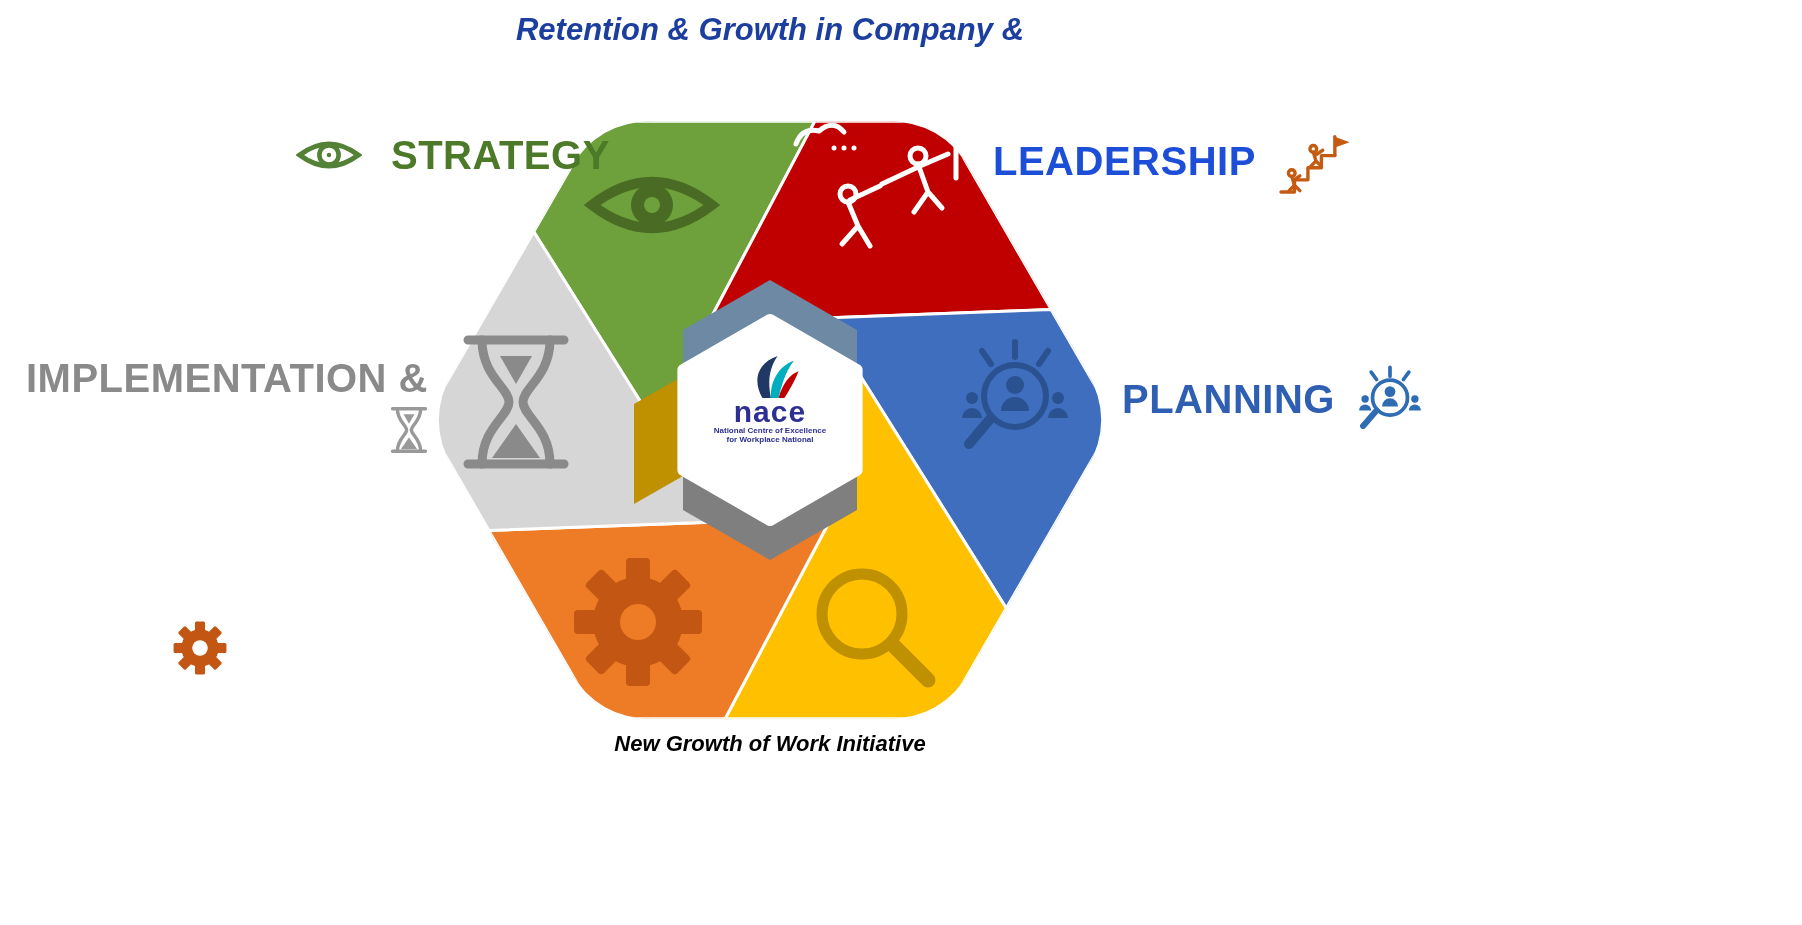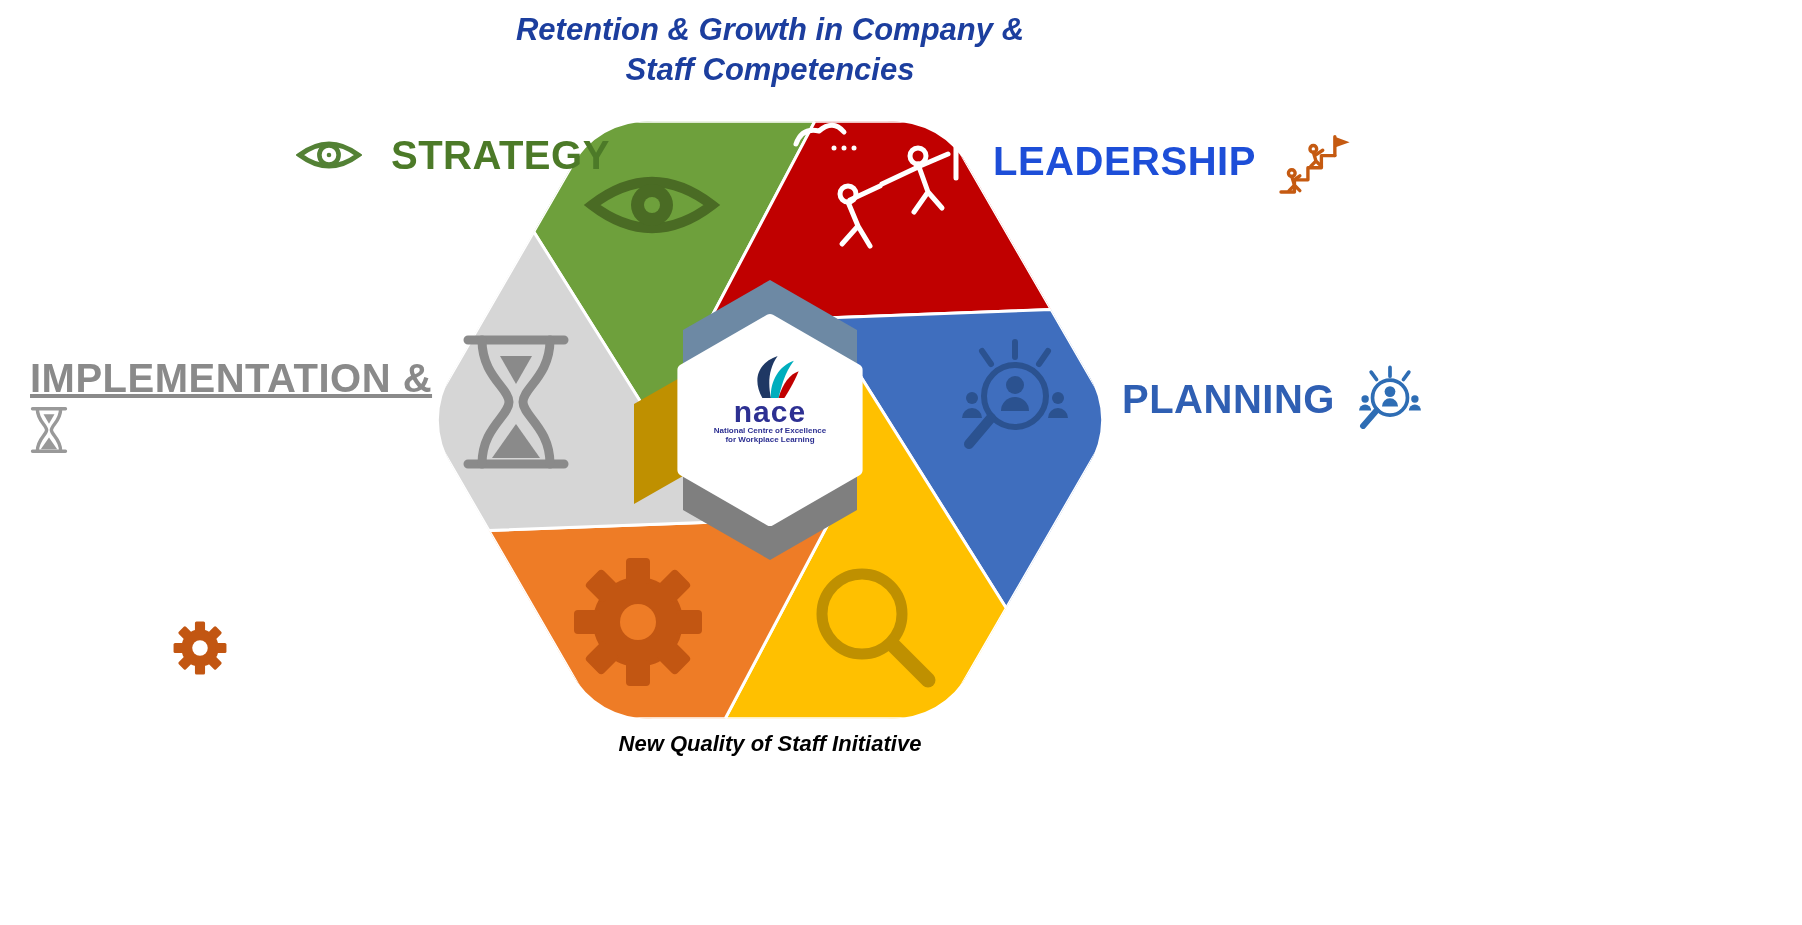--- a/index.html
+++ b/index.html
@@ -6,21 +6,21 @@
   .stage{position:relative;width:1550px;height:925px;background:#ffffff;overflow:hidden;
          font-family:"Liberation Sans",sans-serif;}
   .stage svg.diagram{position:absolute;left:0;top:0;}
   .abs{position:absolute;}
   .title{left:370px;top:10px;width:800px;text-align:center;font-size:31px;font-weight:bold;
          font-style:italic;line-height:40px;}
   .seg-label{display:flex;align-items:center;gap:16px;font-weight:bold;font-size:40px;
              letter-spacing:0.5px;white-space:nowrap;}
   .label-block{font-weight:bold;font-size:40px;line-height:56px;letter-spacing:0.5px;white-space:nowrap;}
   .label-line{display:flex;align-items:center;gap:14px;}
-  .right-align{text-align:right;text-decoration:underline;}
+  .right-align{justify-content:flex-end;text-align:right;}
   .caption{left:470px;top:728px;width:600px;text-align:center;font-size:22px;font-weight:bold;
            color:#000000;line-height:31px;}
   .caption .ital{font-style:italic;}
   .logo{left:695px;top:356px;width:150px;text-align:center;}
   .logo .word{font-size:30px;font-weight:bold;letter-spacing:1px;line-height:28px;}
   .logo .tag{font-size:8px;line-height:9px;font-weight:bold;}
   .icon{flex:0 0 auto;display:block;}
 </style>
 </head>
 <body>
@@ -108,21 +108,20 @@
       <path d="M-48,-62 H48 M-48,62 H48"></path>
       <path d="M-34,-62 C-34,-26 -7,-14 -7,0 C-7,14 -34,26 -34,62"></path>
       <path d="M34,-62 C34,-26 7,-14 7,0 C7,14 34,26 34,62"></path>
       <path d="M-16,-46 L16,-46 L0,-18 Z" fill="#8A8A8A" stroke="none"></path>
       <path d="M-24,56 L24,56 L0,22 Z" fill="#8A8A8A" stroke="none"></path>
     </g>
   </svg>
 
   <div class="abs title" style="color: rgb(28, 62, 158);">
     <div>Retention &amp; Growth in Company &amp;</div>
-    <div>Staff Competencies</div>
   </div>
 
   <div class="abs seg-label" style="left:296px;top:132px;gap:29px;">
     <svg class="icon" width="66" height="46" viewBox="-36 -25 72 50">
       <path d="M-32,0 Q0,-24 32,0 Q0,24 -32,0 Z" fill="none" stroke="#538135" stroke-width="5.5"></path>
       <circle r="10.5" fill="none" stroke="#538135" stroke-width="5"></circle>
       <circle r="2.5" fill="#538135"></circle>
     </svg>
     <span style="color: rgb(76, 122, 40);">STRATEGY</span>
   </div>
@@ -190,21 +189,21 @@
 
   <div class="abs logo">
     <svg width="58" height="42" viewBox="0 0 60 44" style="display:block;margin:0 auto;">
       <path d="M22,44 C10,22 20,6 38,0 C28,14 28,30 31,44 Z" fill="#1F3864"></path>
       <path d="M31,44 C30,26 40,10 55,5 C45,18 42,32 39,44 Z" fill="#00AEBD"></path>
       <path d="M39,44 C43,29 51,19 60,16 C55,28 49,38 45,44 Z" fill="#C00000"></path>
     </svg>
     <div class="word" style="color: rgb(45, 48, 146);">nace</div>
     <div class="tag" style="color: rgb(45, 48, 146);">
       <div>National Centre of Excellence</div>
-      <div>for Workplace Learning</div>
+      <div>for Workplace National</div>
     </div>
   </div>
 
   <div class="abs caption">
-    <div class="ital">New Quality of Staff Initiative</div>
+    <div class="ital">New Growth of Work Initiative</div>
   </div>
 
 </div>
 
 </body></html>

